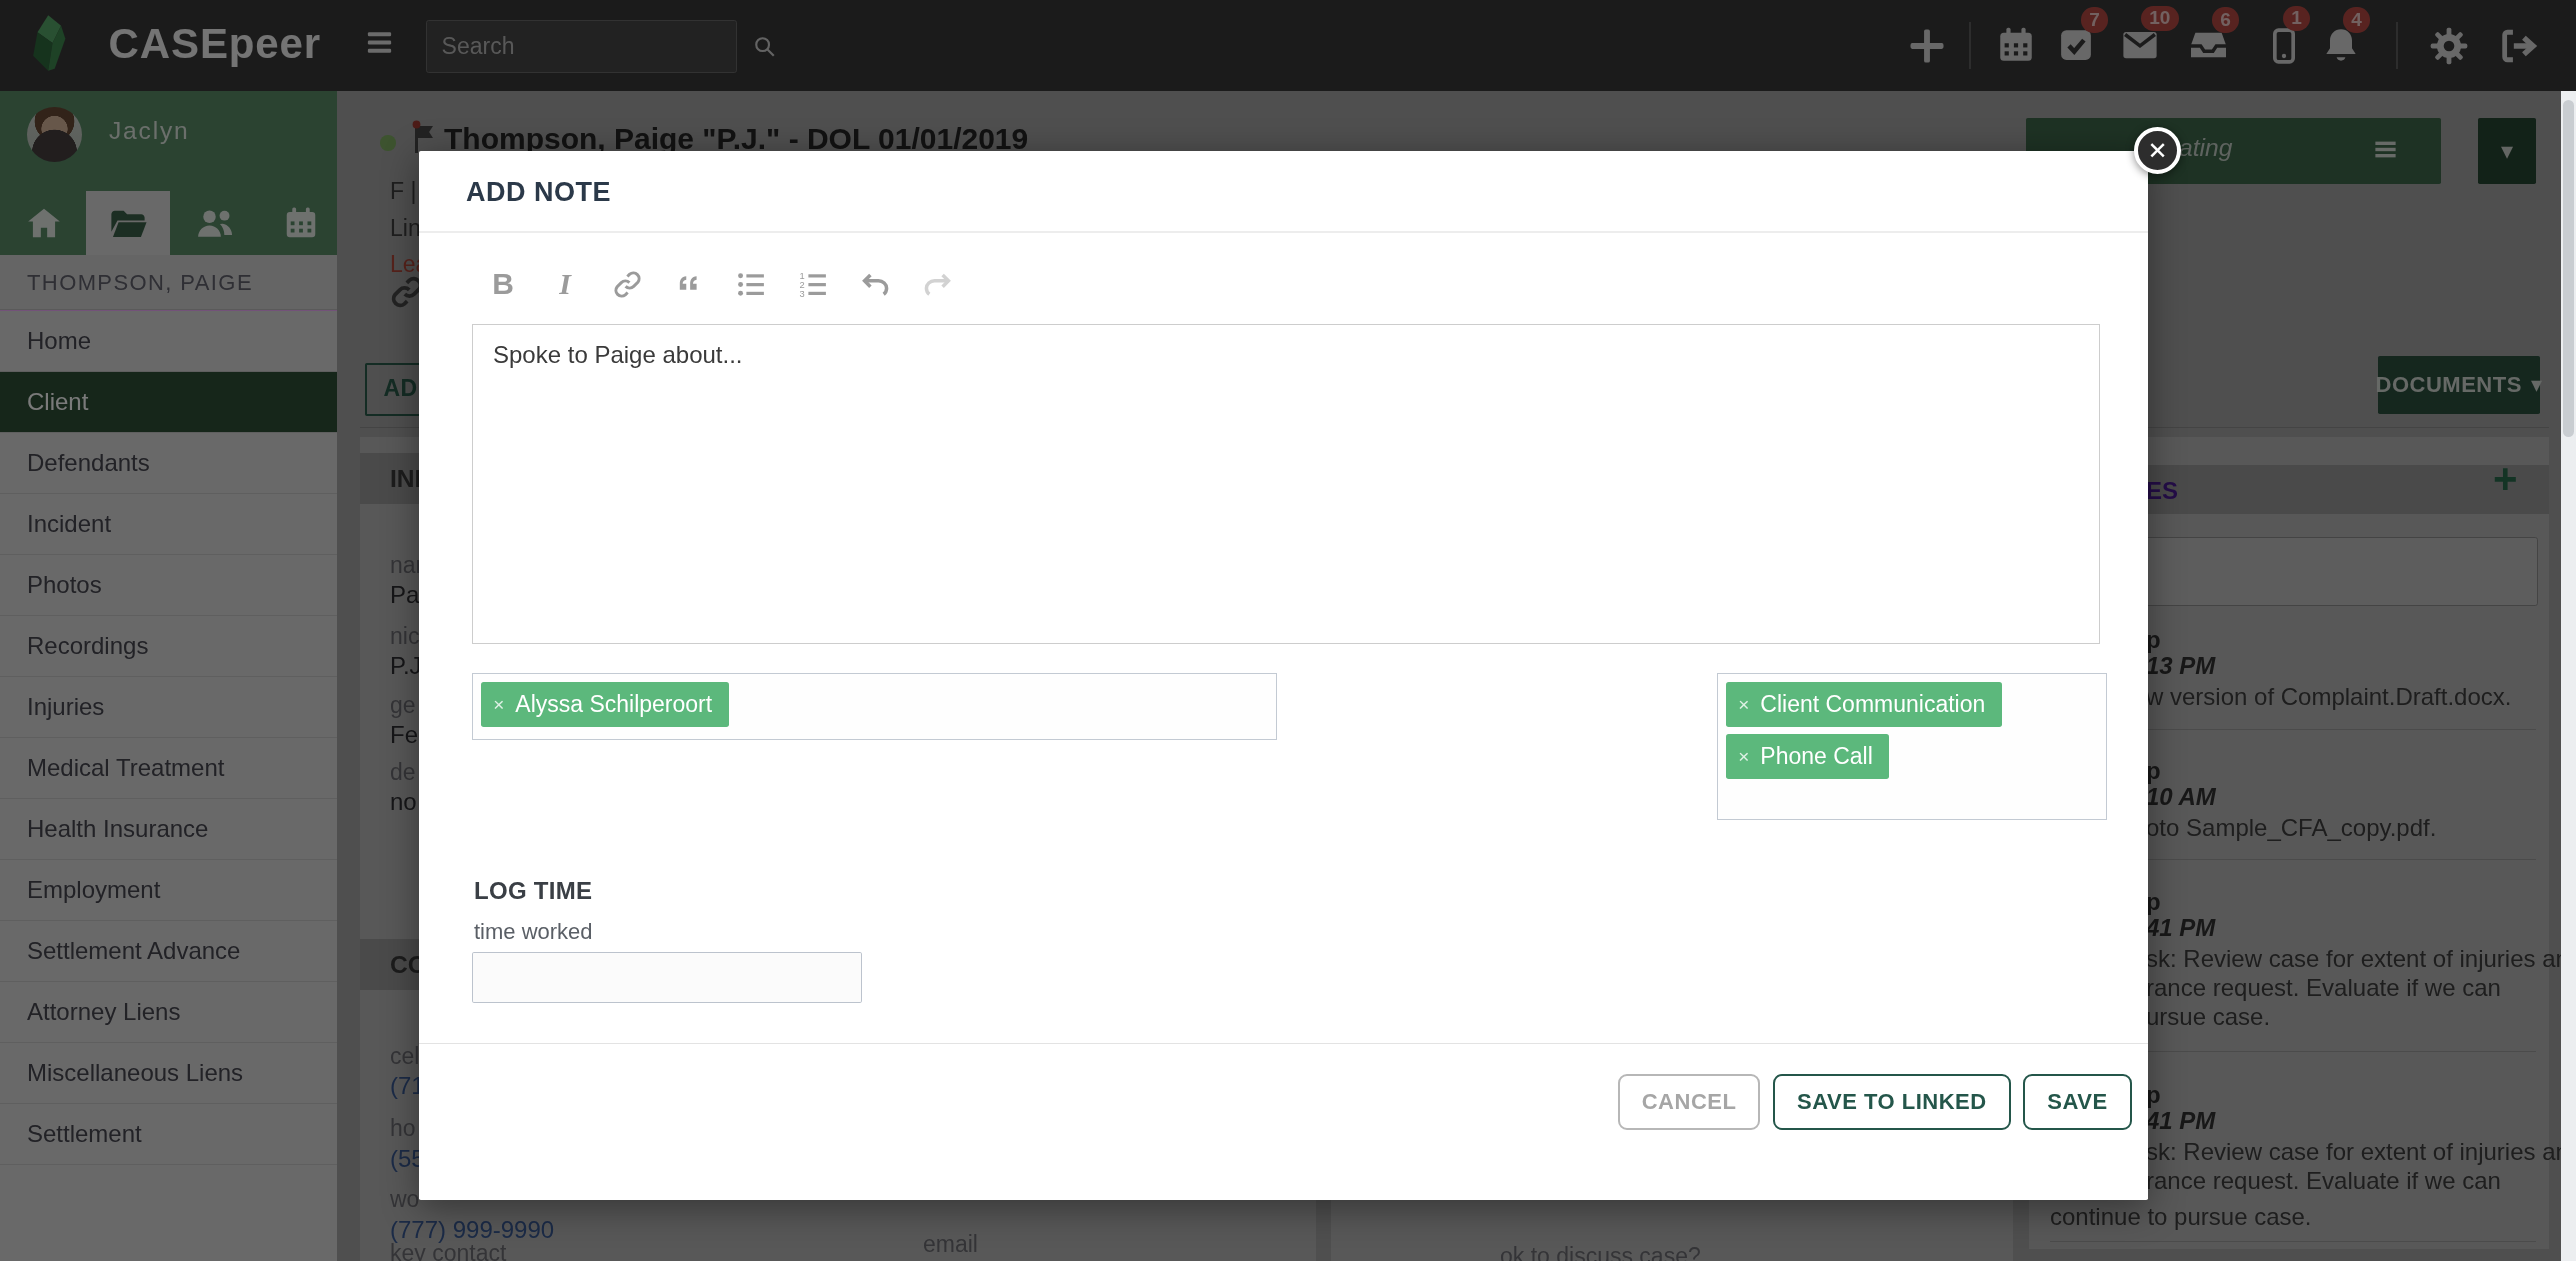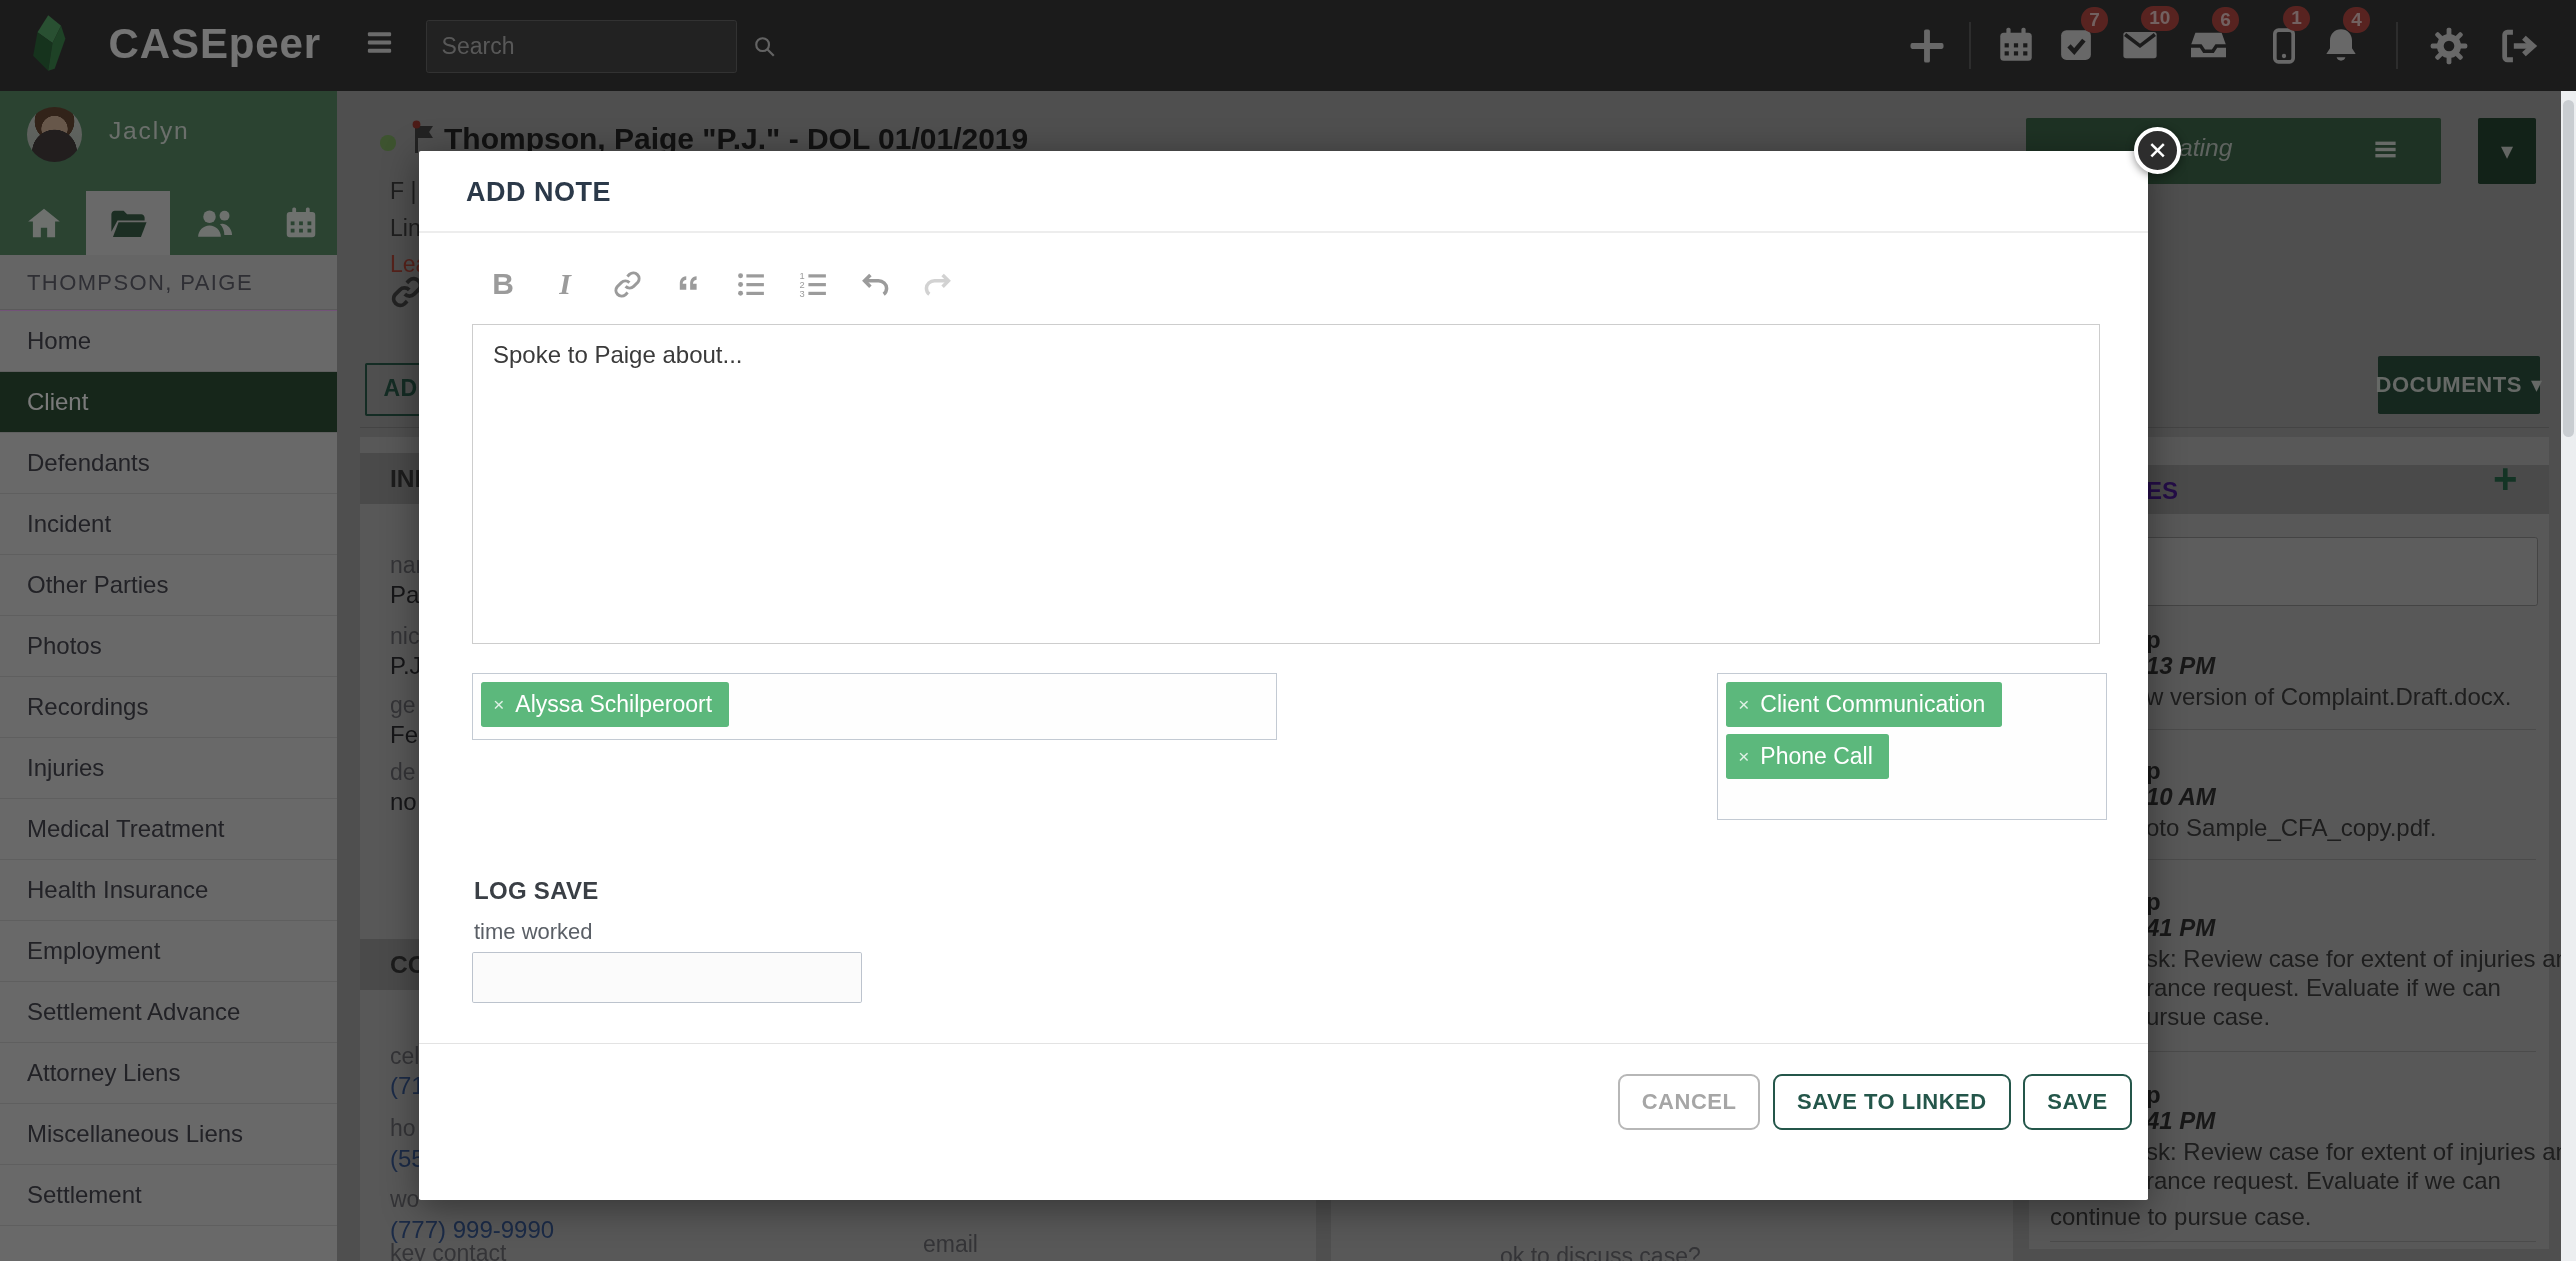--- a/index.html
+++ b/index.html
@@ -255,21 +255,20 @@
             </g>
           </svg>
       </div>
     </div>
     <div id="case-label">THOMPSON, PAIGE</div>
     <div id="menu">
       <div class="menu-item">Home</div>
       <div class="menu-item active">Client</div>
       <div class="menu-item">Defendants</div>
       <div class="menu-item">Incident</div>
-      <div class="menu-item">Other Parties</div>
       <div class="menu-item">Photos</div>
       <div class="menu-item">Recordings</div>
       <div class="menu-item">Injuries</div>
       <div class="menu-item">Medical Treatment</div>
       <div class="menu-item">Health Insurance</div>
       <div class="menu-item">Employment</div>
       <div class="menu-item">Settlement Advance</div>
       <div class="menu-item">Attorney Liens</div>
       <div class="menu-item">Miscellaneous Liens</div>
       <div class="menu-item">Settlement</div>
@@ -441,21 +440,21 @@
       <div><span class="tag">
         <span class="x">×</span>
         <span>Client Communication</span>
       </span></div>
       <div><span class="tag">
         <span class="x">×</span>
         <span>Phone Call</span>
       </span></div>
     </div>
 
-    <div id="log-time-header">LOG SAVE</div>
+    <div id="log-time-header">LOG TIME</div>
     <div id="time-worked-label">time worked</div>
     <input id="time-worked-input" value="" style="">
 
     <div id="modal-foot-divider"></div>
     <div id="modal-buttons">
       <button class="mbtn" id="btn-cancel">CANCEL</button>
       <button class="mbtn green">SAVE TO LINKED</button>
       <button class="mbtn green">SAVE</button>
     </div>
   </div>

